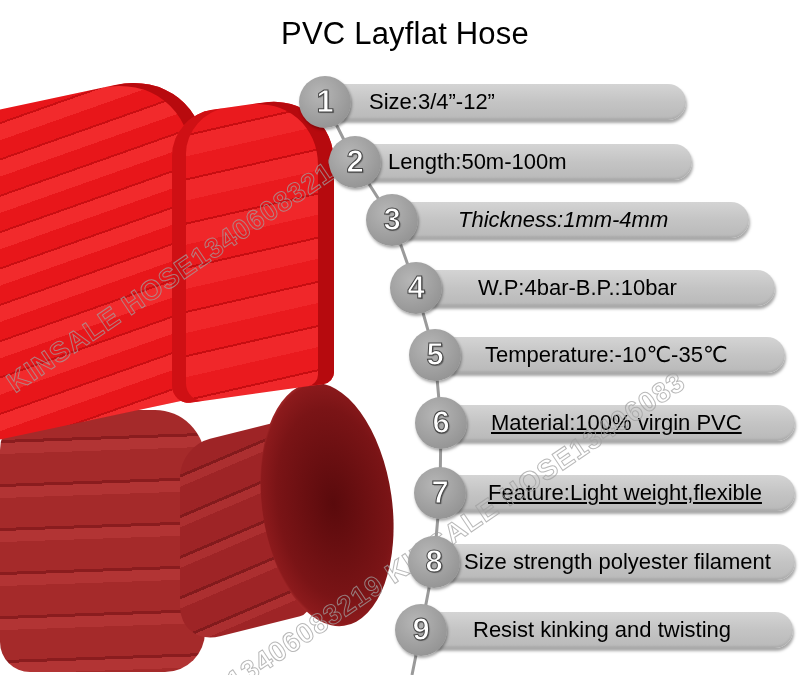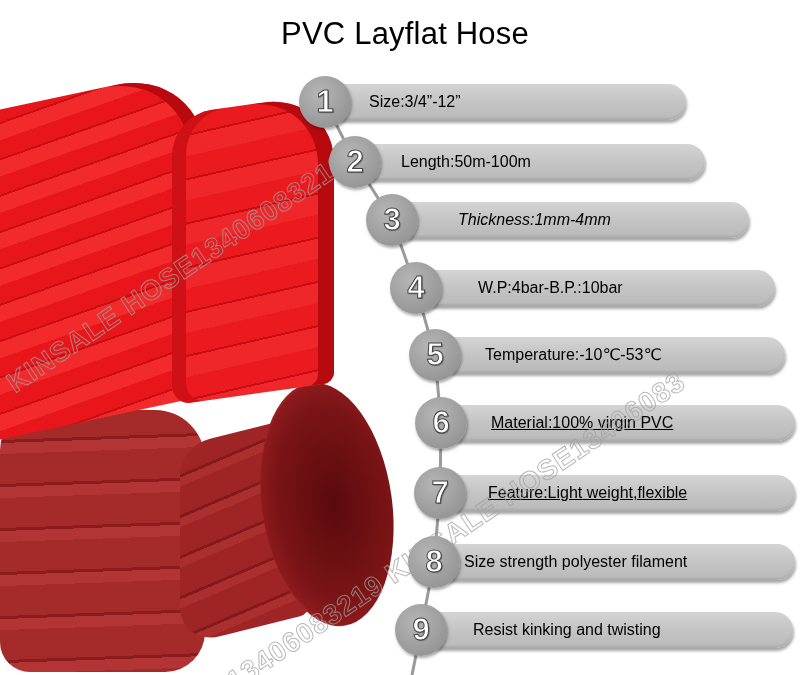--- a/index.html
+++ b/index.html
@@ -57,21 +57,21 @@
     
     .connector { position: absolute; left: 0; top: 0; }
     .item { position: absolute; height: 52px; }
     .pill {
       position: absolute; top: 8px; height: 36px; border-radius: 18px;
       background: linear-gradient(180deg, #d4d4d4 0%, #c4c4c4 50%, #b9b9b9 100%);
       box-shadow: 1px 3px 3px rgba(0,0,0,0.35), inset 0 -2px 2px rgba(0,0,0,0.08);
     }
     .pill-text {
       position: absolute; top: 0; height: 36px; line-height: 36px;
-      font-size: 16px; color: #000; white-space: nowrap;
+      font-size: 22px; color: #000; white-space: nowrap;
     }
     .circle {
       position: absolute; left: 0; top: 0; width: 52px; height: 52px; border-radius: 50%;
       background: radial-gradient(circle at 40% 35%, #b6b6b6 0%, #9e9e9e 55%, #8a8a8a 100%);
       box-shadow: 1px 2px 3px rgba(0,0,0,0.35);
       text-align: center; line-height: 52px;
       font-size: 31px; font-weight: bold; color: #ffffff;
       -webkit-text-stroke: 1px #444;
       text-shadow: 1px 1px 1px rgba(0,0,0,0.4);
       z-index: 2;
@@ -95,21 +95,21 @@
 </svg>
 
 <div class="item" style="left:299px; top:76px;">
   <div class="pill" style="left:26px; width:361px;">
     <span class="pill-text" style="left:44px;">Size:3/4”-12”</span>
   </div>
   <div class="circle">1</div>
 </div>
 
 <div class="item" style="left:329px; top:136px;">
-  <div class="pill" style="left:26px; width:350px;">
+  <div class="pill" style="left:13px; width:350px;">
     <span class="pill-text" style="left:46px;">Length:50m-100m</span>
   </div>
   <div class="circle">2</div>
 </div>
 
 <div class="item" style="left:366px; top:194px;">
   <div class="pill" style="left:26px; width:357px;font-style:italic;">
     <span class="pill-text" style="left:66px;">Thickness:1mm-4mm</span>
   </div>
   <div class="circle">3</div>
@@ -117,21 +117,21 @@
 
 <div class="item" style="left:390px; top:262px;">
   <div class="pill" style="left:26px; width:359px;">
     <span class="pill-text" style="left:62px;">W.P:4bar-B.P.:10bar</span>
   </div>
   <div class="circle">4</div>
 </div>
 
 <div class="item" style="left:409px; top:329px;">
   <div class="pill" style="left:26px; width:350px;">
-    <span class="pill-text" style="left:50px;">Temperature:-10℃-53℃</span>
+    <span class="pill-text" style="left:50px;">Temperature:-10℃-35℃</span>
   </div>
   <div class="circle">5</div>
 </div>
 
 <div class="item" style="left:415px; top:397px;">
   <div class="pill" style="left:26px; width:354px;">
     <span class="pill-text" style="left:50px;text-decoration:underline;">Material:100% virgin PVC</span>
   </div>
   <div class="circle">6</div>
 </div>

